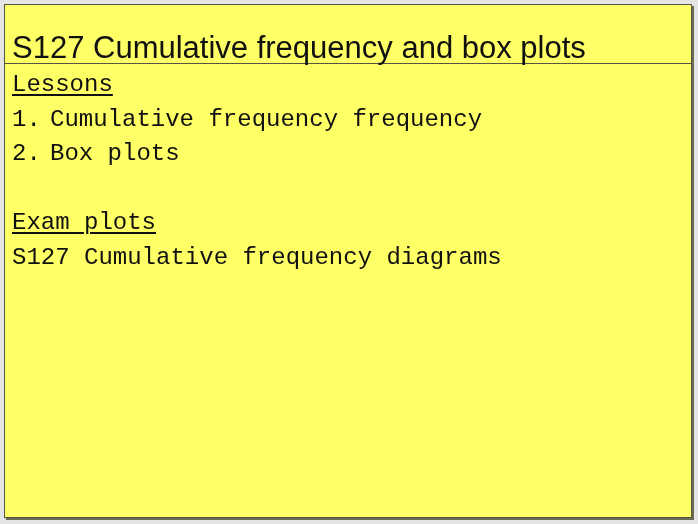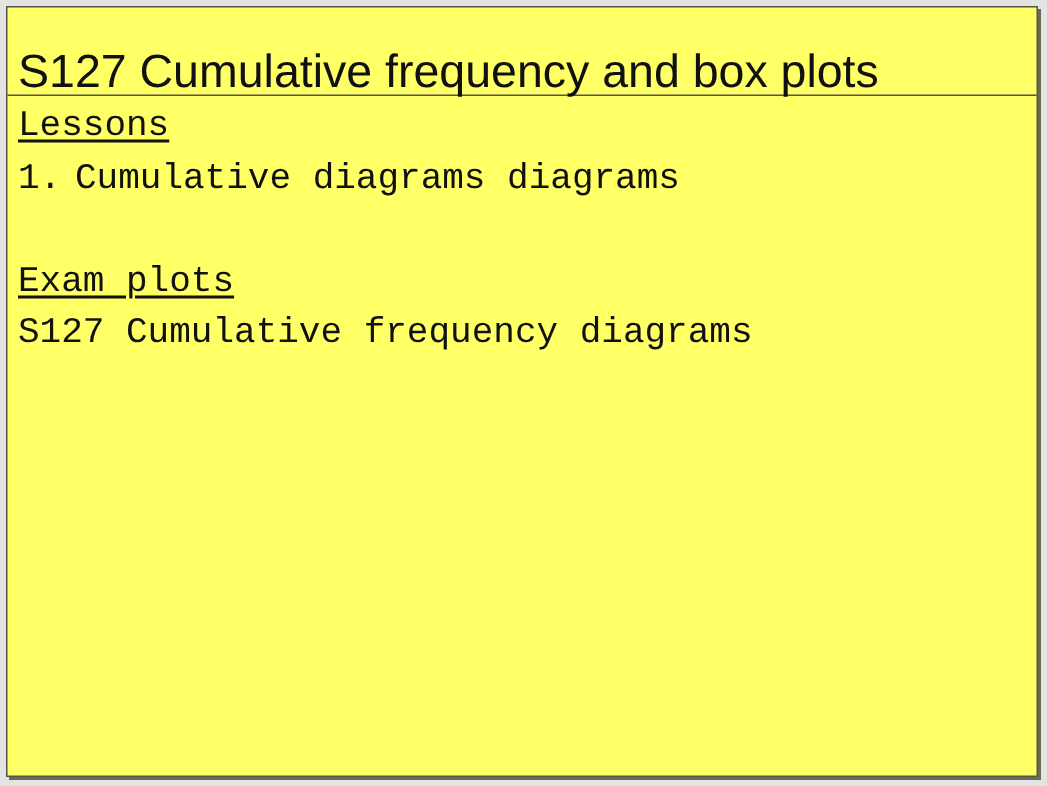--- a/index.html
+++ b/index.html
@@ -66,19 +66,22 @@
 </head>
 <body>
 
 <div class="card">
   <div class="title-bar">
     <span class="title">S127 Cumulative frequency and box plots</span>
   </div>
   <div class="body">
     <span class="heading">Lessons</span>
     <span class="lesson">
-      <span class="num">1.</span><span>Cumulative diagrams diagrams</span>
+      <span class="num">1.</span><span>Cumulative frequency frequency</span>
+    </span>
+    <span class="lesson">
+      <span class="num">2.</span><span>Box plots</span>
     </span>
     <div class="spacer"></div>
     <span class="heading">Exam plots</span>
     <span class="exam-item">S127 Cumulative frequency diagrams</span>
   </div>
 </div>
 
 </body></html>

